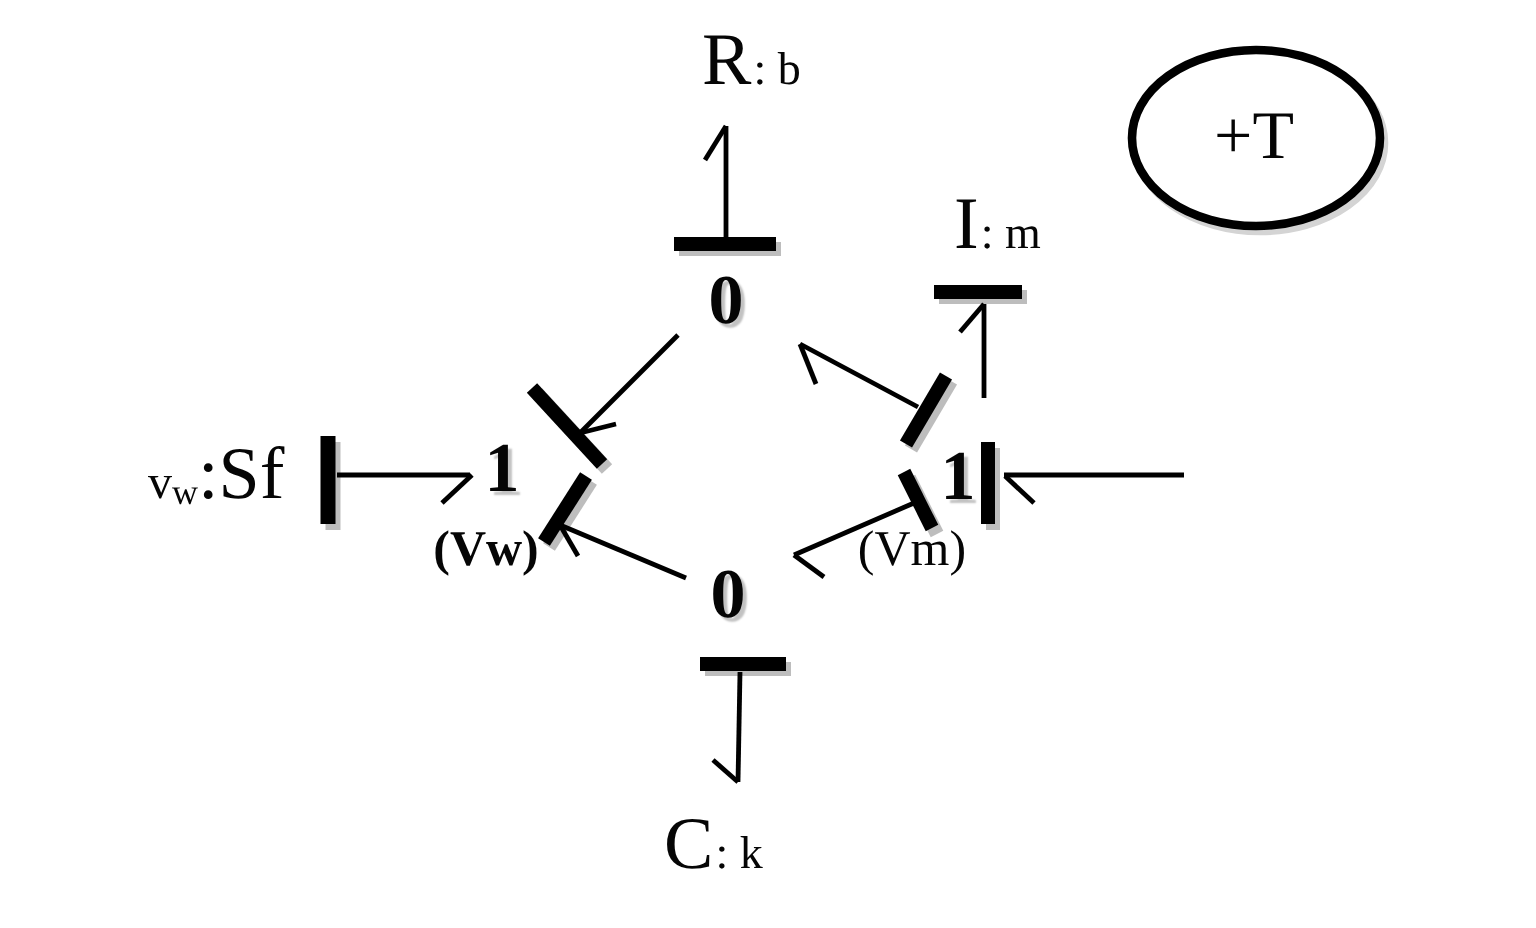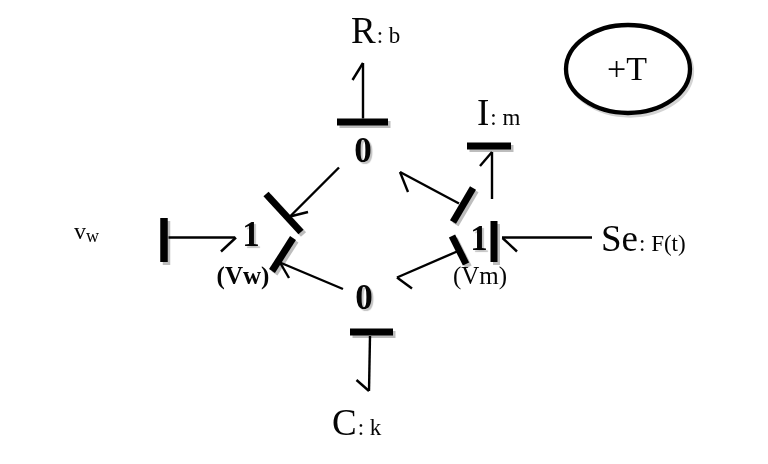--- a/index.html
+++ b/index.html
@@ -102,33 +102,30 @@
   <div class="lbl" style="left:477px;top:94px;">
     <span class="big">I</span>
     <span class="small">: m</span>
   </div>
 
   <div class="lbl" style="left:332px;top:404px;">
     <span class="big">C</span>
     <span class="small">: k</span>
   </div>
 
-  <div class="lbl" style="left:601px;top:220px;">
-    <span class="big">Se</span>
-    <span class="small">: F(t)</span>
-  </div>
 
   <div class="lbl" style="left:74px;top:219px;">
     <span class="sub-main">v</span>
     <span class="sub-small">w</span>
+    <span class="big">:Sf</span>
   </div>
 
   <div class="junction" style="left:363px;top:150px;">0</div>
   <div class="junction" style="left:364px;top:297px;">0</div>
   <div class="junction" style="left:251px;top:234px;">1</div>
   <div class="junction" style="left:479px;top:238px;">1</div>
 
   <div class="ann" style="left:243px;top:275px;font-weight:bold;">(Vw)</div>
-  <div class="ann" style="left:480px;top:275px;">(Vm)</div>
+  <div class="ann" style="left:456px;top:275px;">(Vm)</div>
 
   <div class="torque" style="left:627px;top:69px;">+T</div>
 
 </div>
 
 </body></html>

